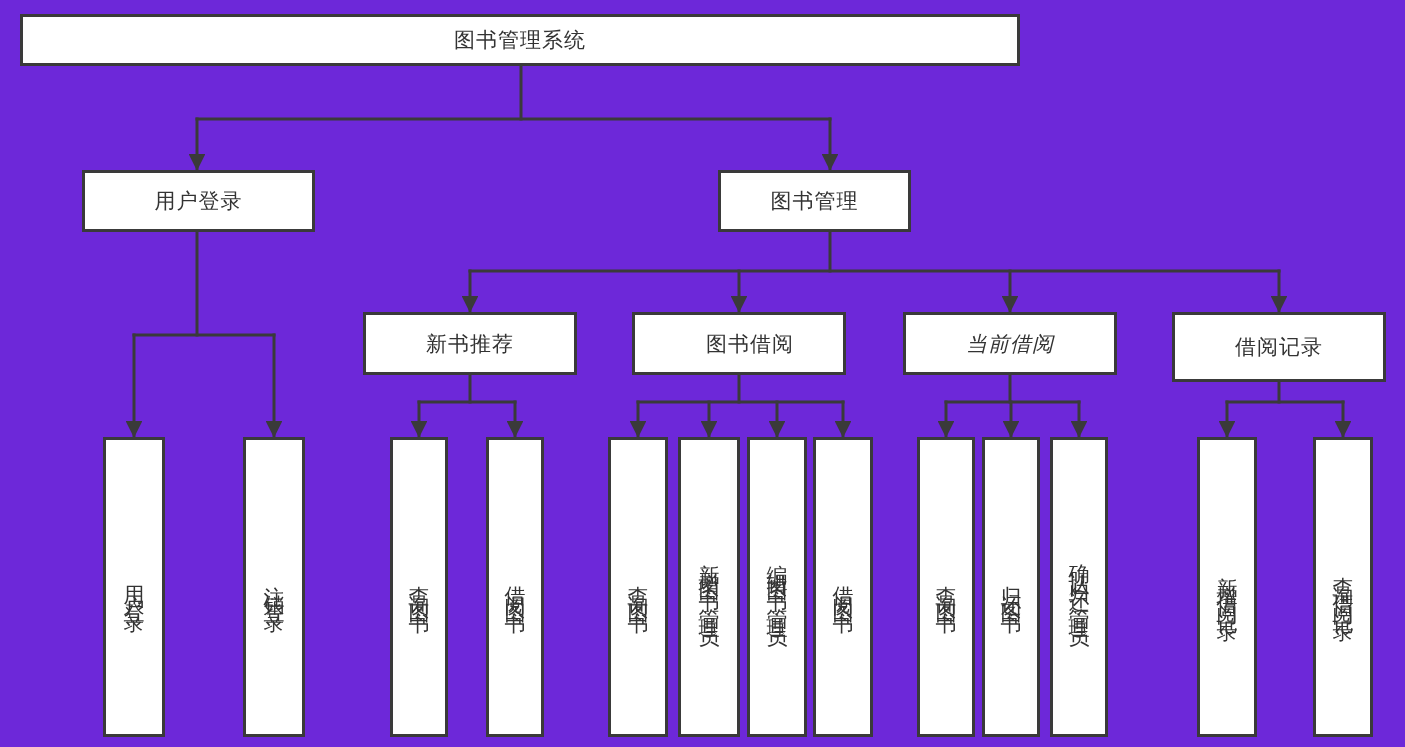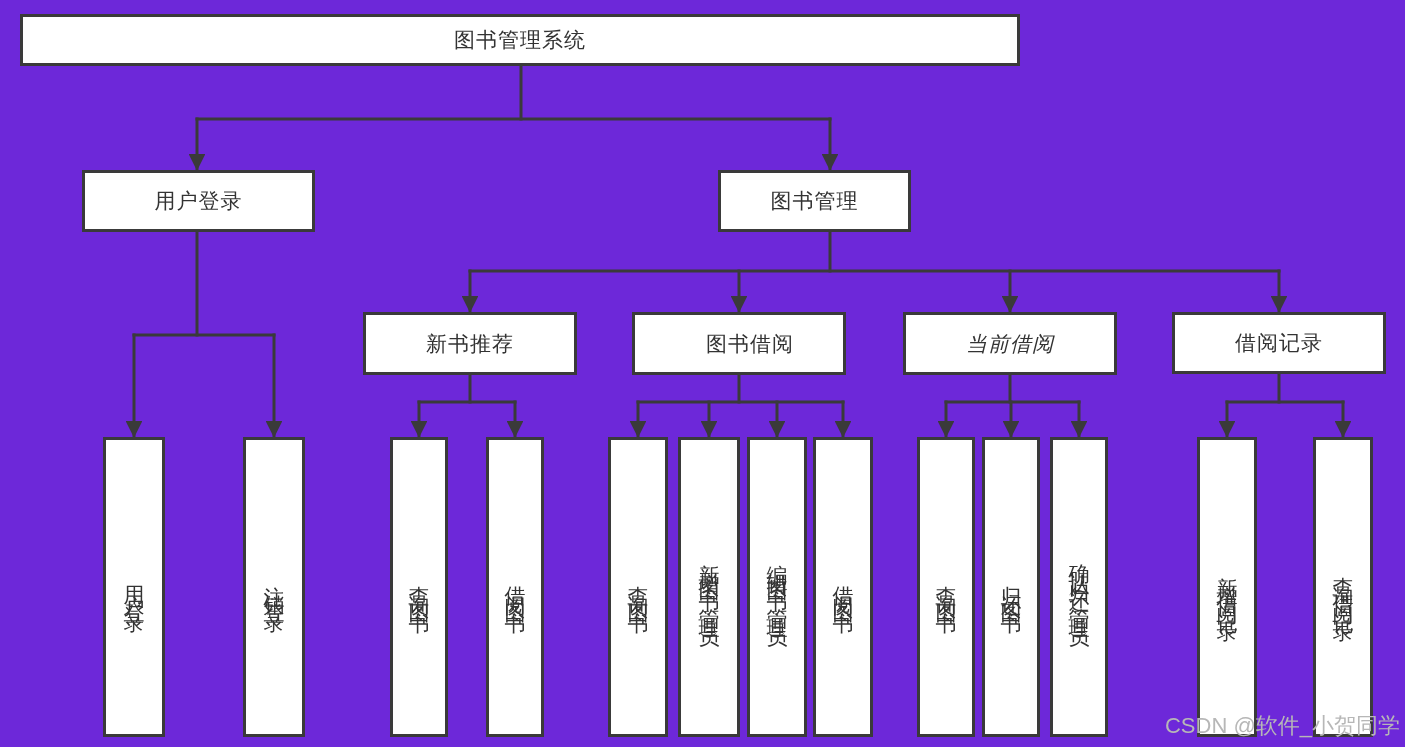--- a/index.html
+++ b/index.html
@@ -130,21 +130,21 @@
 
   <div class="box" style="left:363px;top:312px;width:214px;height:63px;">
     <span class="hlabel">新书推荐</span>
   </div>
   <div class="box" style="left:632px;top:312px;width:214px;height:63px;padding-left:22px;">
     <span class="hlabel">图书借阅</span>
   </div>
   <div class="box" style="left:903px;top:312px;width:214px;height:63px;font-style:italic;">
     <span class="hlabel">当前借阅</span>
   </div>
-  <div class="box" style="left:1172px;top:312px;width:214px;height:62px;">
+  <div class="box" style="left:1172px;top:312px;width:214px;height:70px;">
     <span class="hlabel">借阅记录</span>
   </div>
 
   <div class="box" style="left:103px;top:437px;width:62px;height:300px;">
     <span class="vlabel">用户登录</span>
   </div>
   <div class="box" style="left:243px;top:437px;width:62px;height:300px;">
     <span class="vlabel">注销登录</span>
   </div>
 
@@ -178,15 +178,14 @@
     <span class="vlabel">确认归还（管理员）</span>
   </div>
 
   <div class="box" style="left:1197px;top:437px;width:60px;height:300px;">
     <span class="vlabel">新增借阅记录</span>
   </div>
   <div class="box" style="left:1313px;top:437px;width:60px;height:300px;">
     <span class="vlabel">查询借阅记录</span>
   </div>
 
-  <div class="watermark">CSDN @软件_小贺同学</div>
 
 </div>
 
 </body></html>

